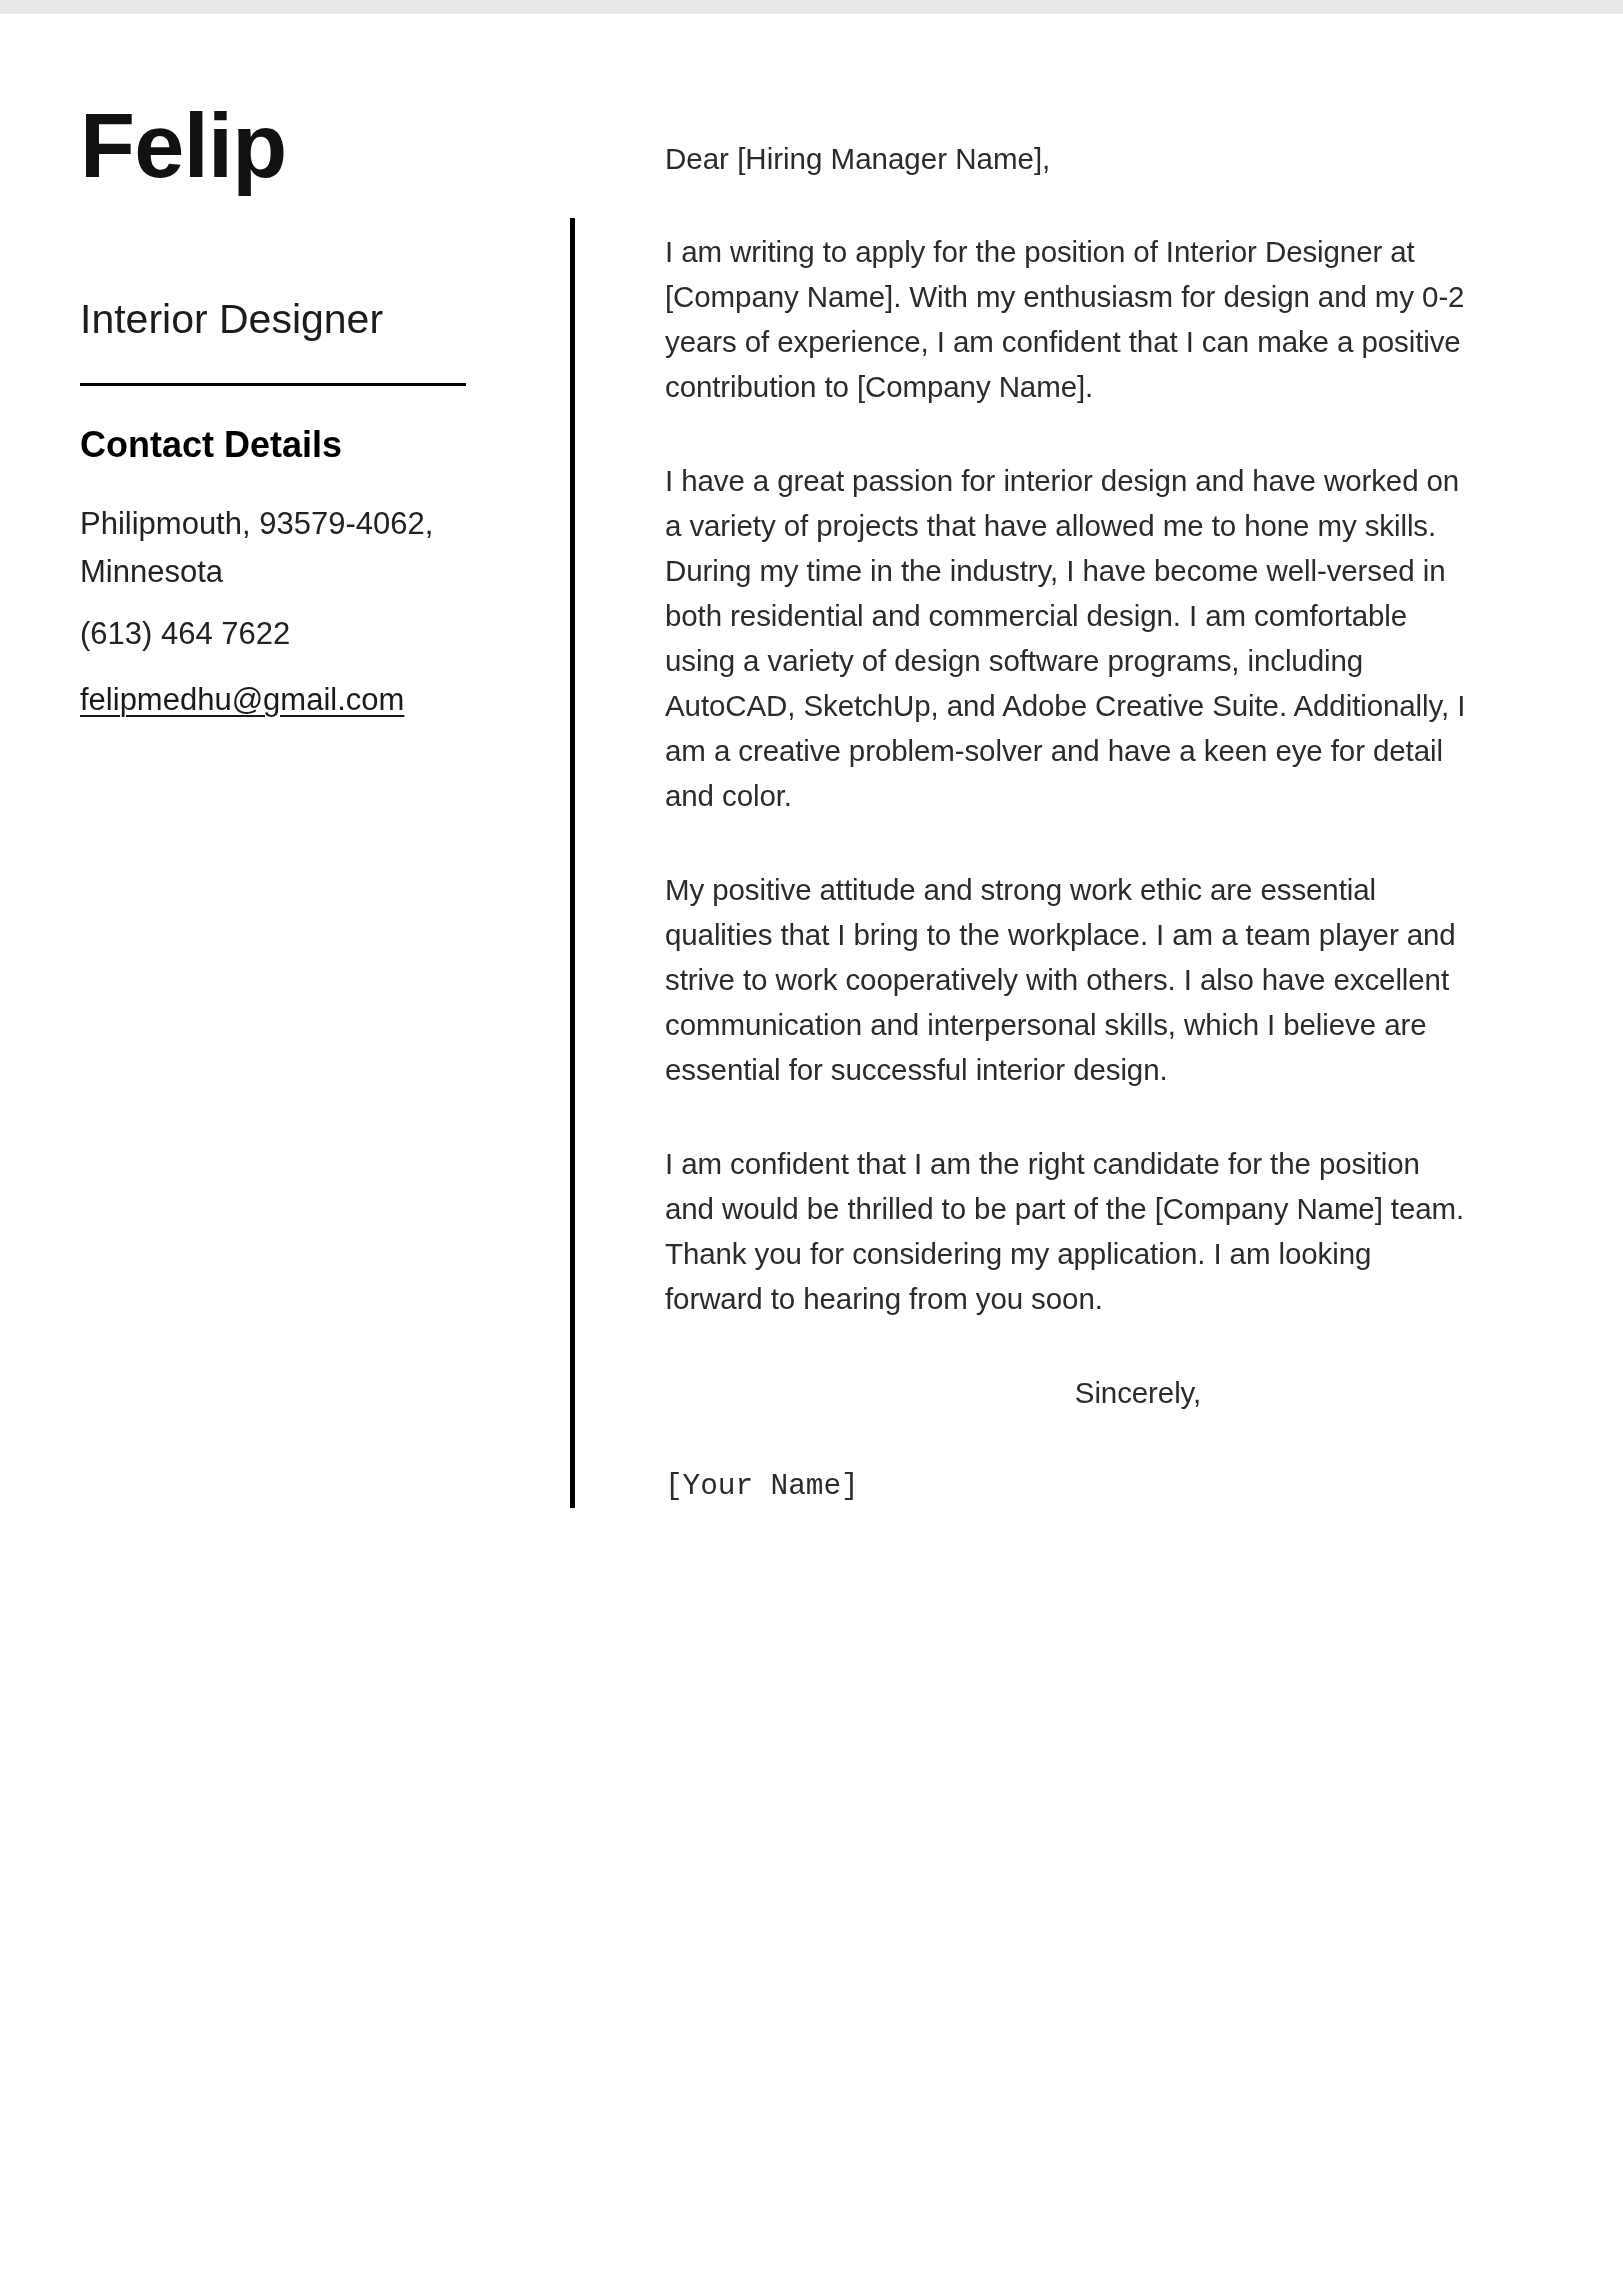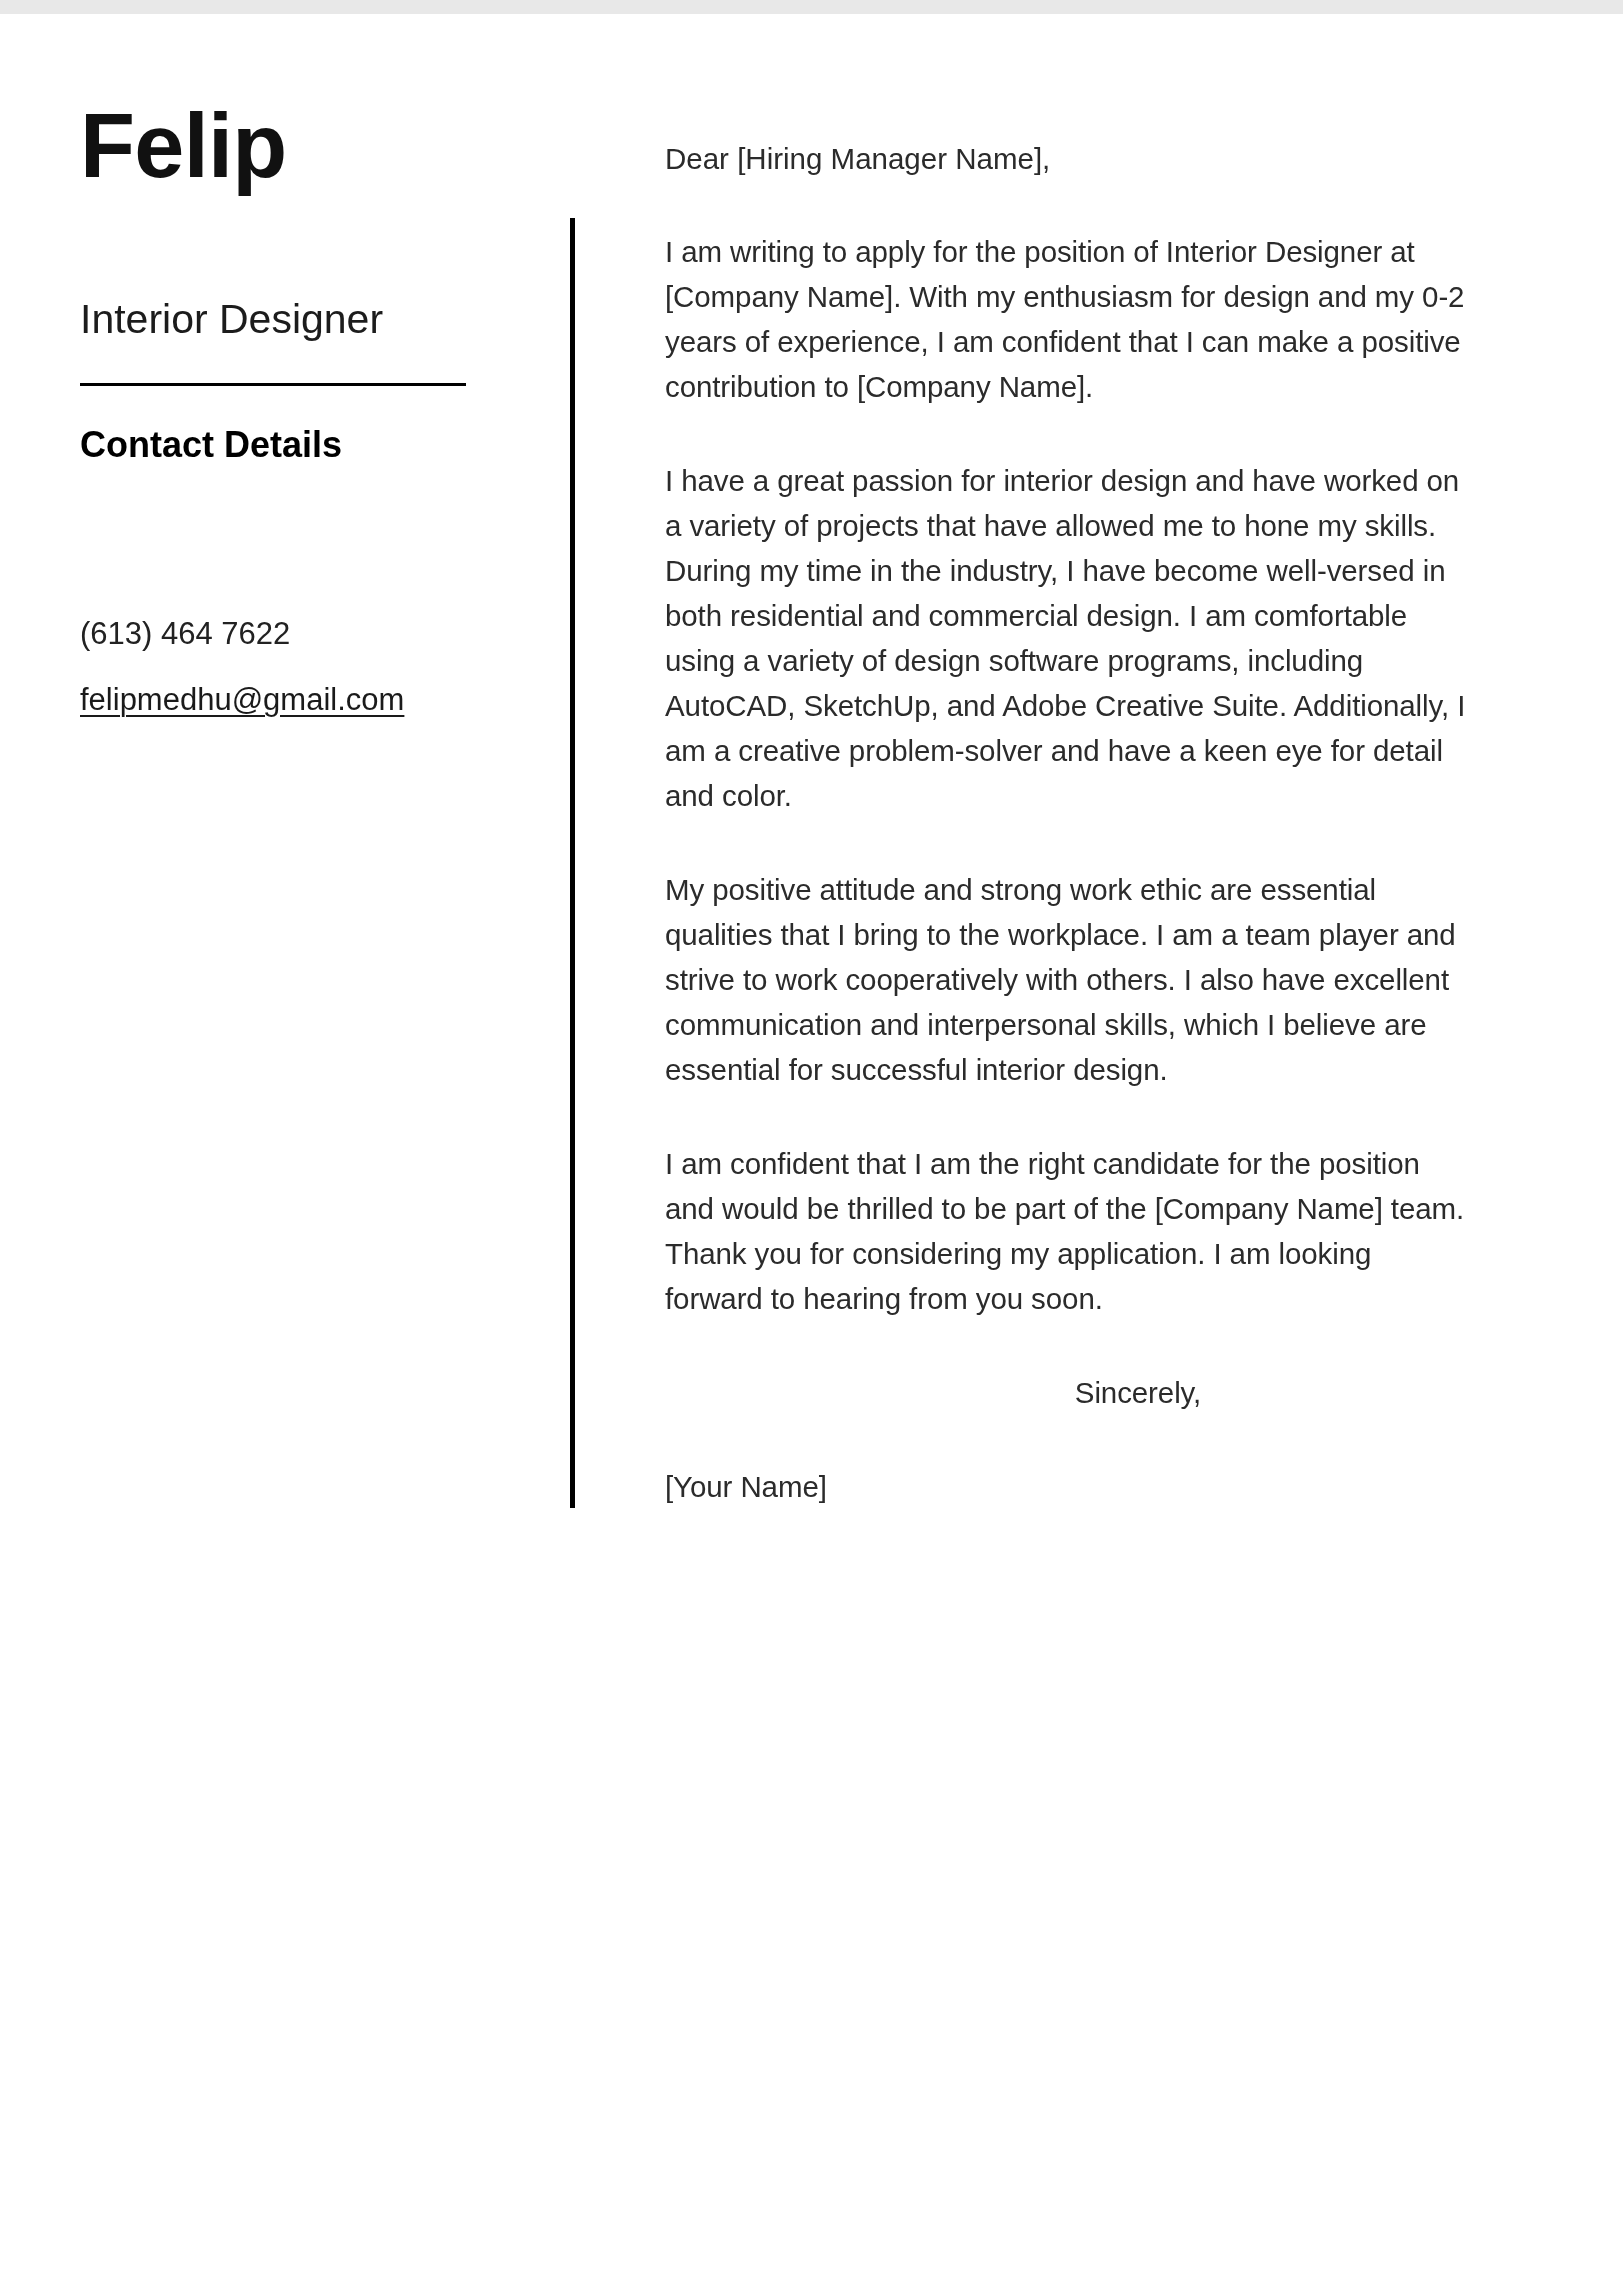--- a/index.html
+++ b/index.html
@@ -65,37 +65,39 @@
   }
 
   .letter-body{
     position:absolute; left:665px; top:215px;
     width:946px;
     font-size:29.5px; line-height:45px; color:#2b2b2b;
     letter-spacing:-0.1px;
   }
   .para{ white-space:pre-line; margin:0 0 49px 0; }
   .closing{ margin:0 0 49px 0;text-align:center; }
-  .signature{ margin:0; }
+  .signature{ margin:0;font-family:Liberation Mono, monospace; }
 </style>
 </head>
 <body>
 
 <div class="page">
 
   <div class="name-block">
     <span class="name-first">Felip</span>
   </div>
 
   <div class="job-title">Interior Designer</div>
 
   <div class="divider"></div>
 
   <div class="contact-heading">Contact Details</div>
 
+  <div class="address-block">Philipmouth, 93579-4062,
+Minnesota</div>
 
   <div class="phone-block">(613) 464 7622</div>
 
   <div class="email-block">
     <span class="email-link">felipmedhu@gmail.com</span>
   </div>
 
   <div class="greeting">Dear [Hiring Manager Name],</div>
 
   <div class="accent-bar"></div>

